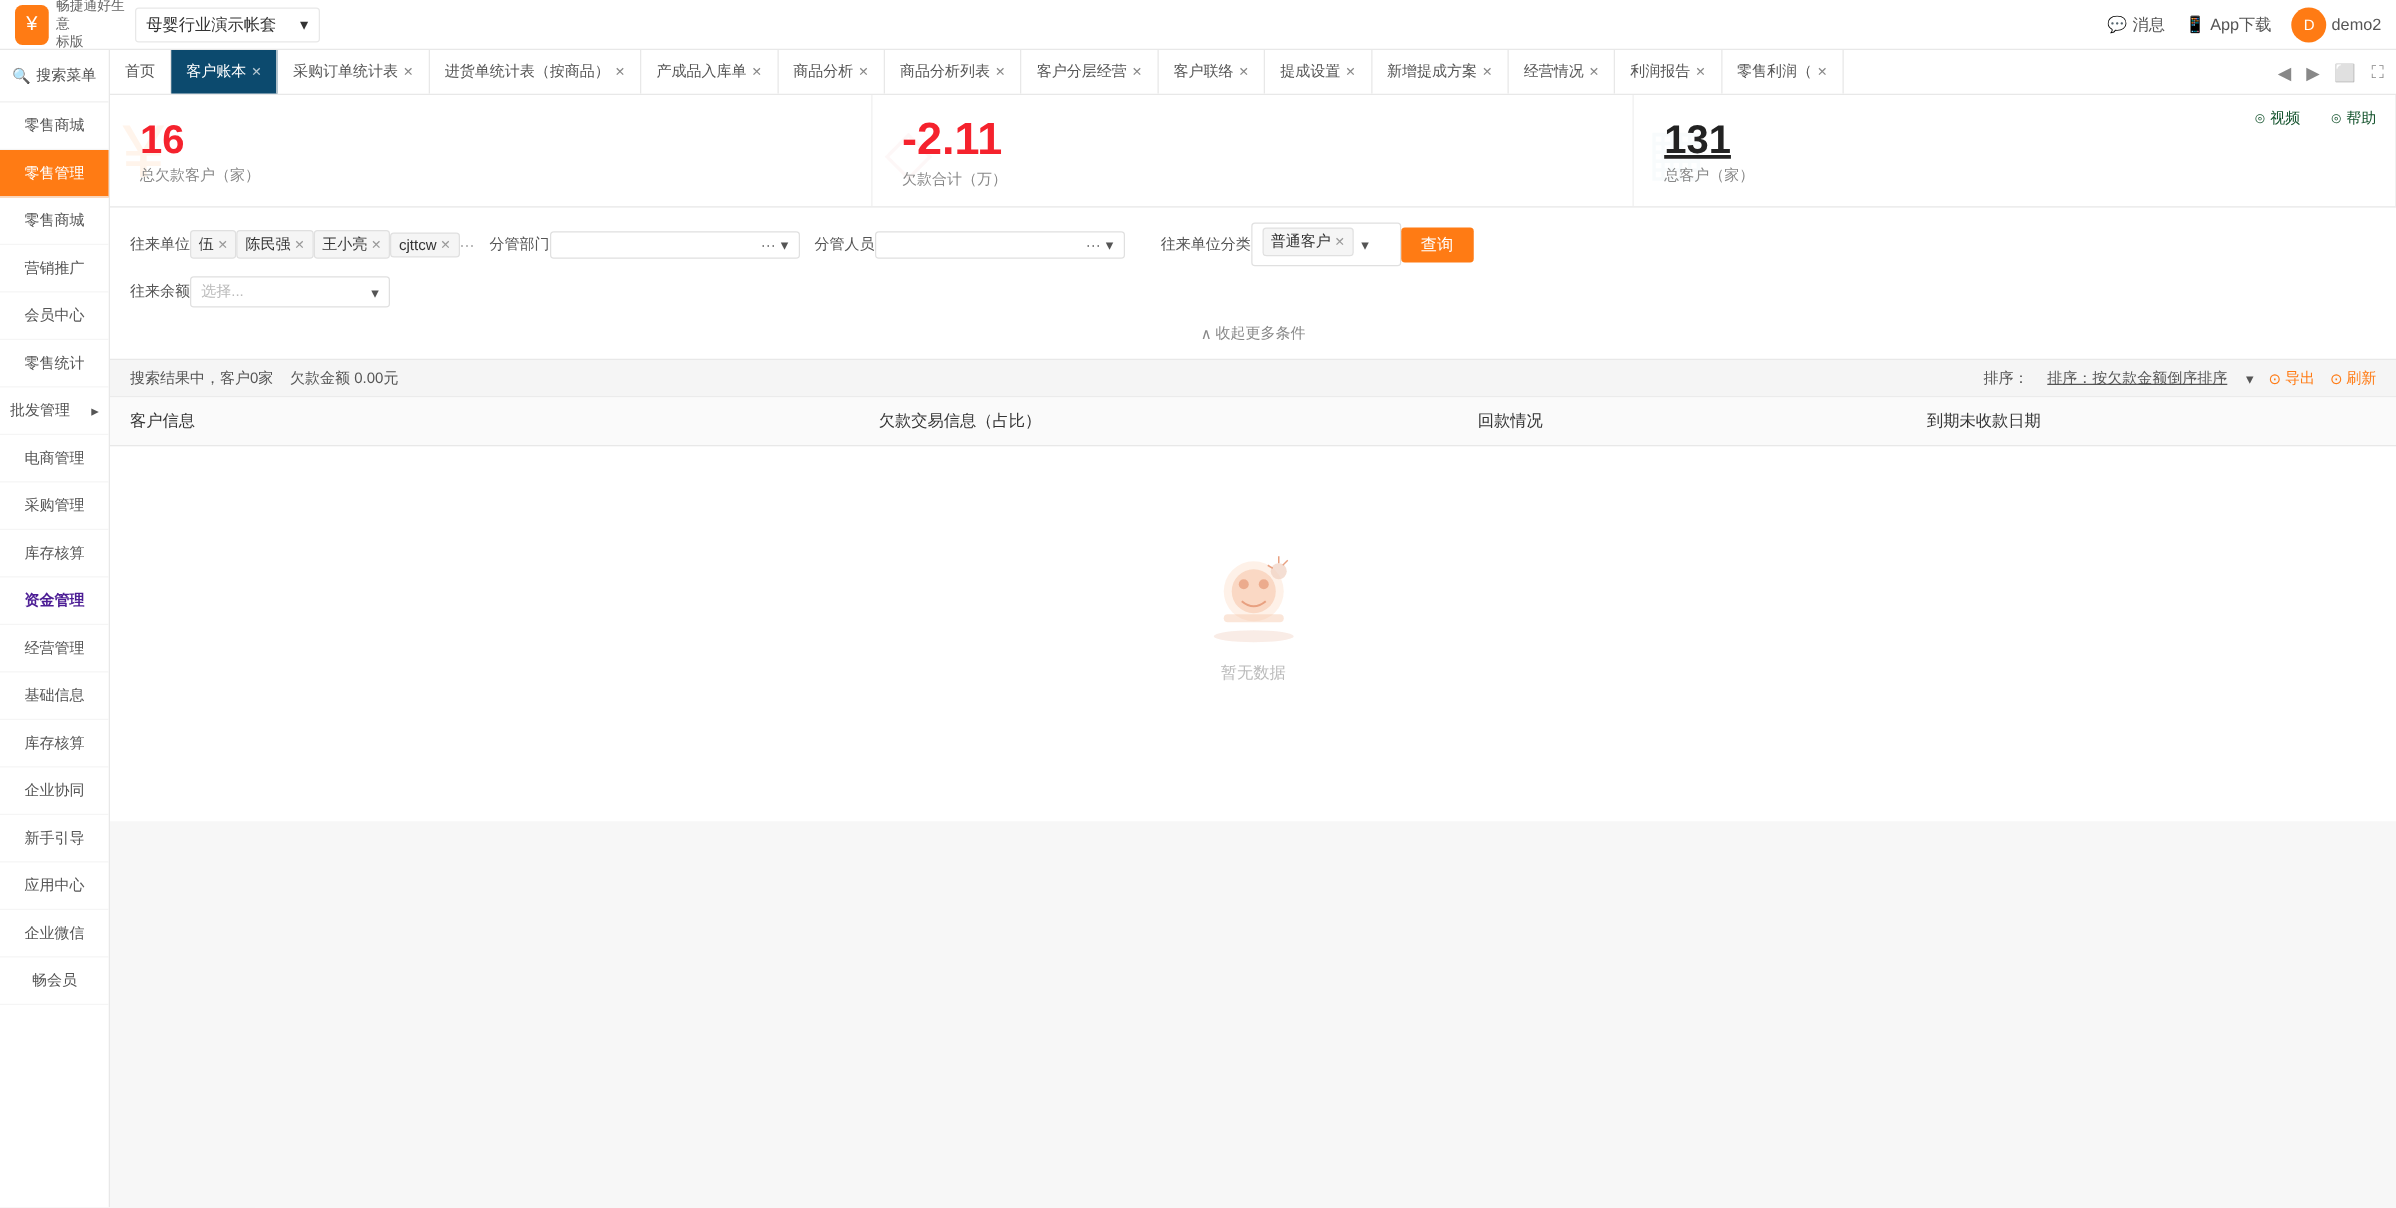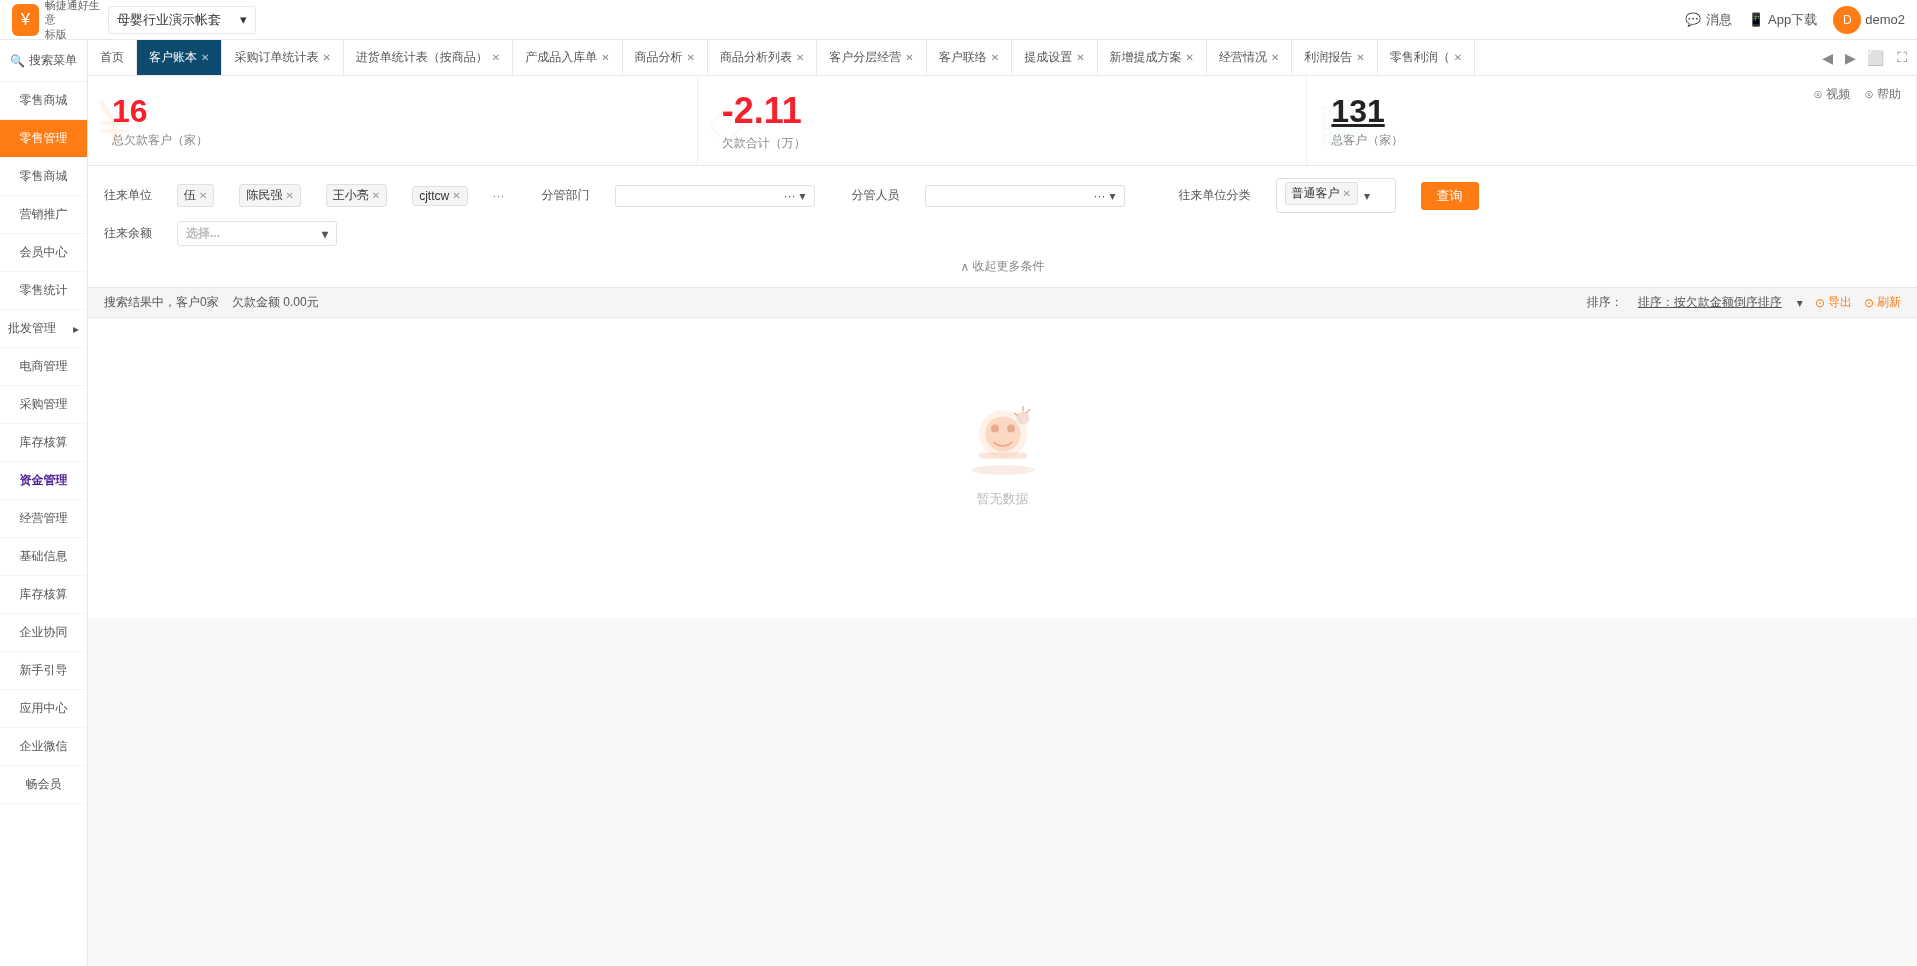--- a/index.html
+++ b/index.html
@@ -46,21 +46,21 @@
     .stats-row { background: #fff; display: flex; align-items: stretch; border-bottom: 1px solid #e8e8e8; height: 90px; }
     .stat-item { flex: 1; display: flex; flex-direction: column; align-items: flex-start; justify-content: center; padding: 12px 24px; border-right: 1px solid #f0f0f0; position: relative; }
     .stat-bg-icon { position: absolute; left: 10px; top: 50%; transform: translateY(-50%); opacity: 0.08; font-size: 60px; }
     .stat-value { font-size: 32px; font-weight: bold; color: #f5222d; line-height: 1.2; }
     .stat-value.negative { color: #f5222d; }
     .stat-value.black { color: #222; text-decoration: underline; }
     .stat-label { font-size: 12px; color: #888; margin-top: 2px; }
 
     
     .filter-area { background: #fff; padding: 12px 16px 8px; border-bottom: 1px solid #e8e8e8; }
-    .filter-row { display: flex; align-items: center; gap: 25px; margin-bottom: 8px; flex-wrap: wrap; }
+    .filter-row { display: flex; align-items: center; gap: 0; margin-bottom: 8px; flex-wrap: wrap; }
     .filter-label { font-size: 12px; color: #555; white-space: nowrap; }
     .filter-tag { display: inline-flex; align-items: center; gap: 3px; background: #f5f5f5; border: 1px solid #e0e0e0; border-radius: 3px; padding: 2px 6px; font-size: 12px; color: #333; }
     .filter-tag .close { color: #999; cursor: pointer; font-size: 10px; }
     .filter-more { color: #888; font-size: 12px; cursor: pointer; }
     .filter-select { display: flex; align-items: center; gap: 4px; border: 1px solid #e0e0e0; border-radius: 3px; padding: 3px 8px; font-size: 12px; color: #555; cursor: pointer; min-width: 120px; background: #fff; }
     .filter-select-wide { min-width: 200px; }
     .query-btn { background: #ff7b14; color: #fff; border: none; border-radius: 3px; padding: 5px 16px; font-size: 13px; cursor: pointer; }
     .collapse-btn { display: flex; align-items: center; gap: 3px; color: #888; font-size: 12px; cursor: pointer; margin: 0 auto; padding: 4px 0; width: fit-content; }
 
     
@@ -257,21 +257,21 @@
         <div class="stat-item">
           <div class="stat-bg-icon" style="color:#f0a0a0;font-size:50px;">◇</div>
           <div class="stat-value negative" style="position:relative;z-index:1;font-size:36px;">-2.11</div>
           <div class="stat-label" style="position:relative;z-index:1;">欠款合计（万）</div>
         </div>
         <div class="stat-item">
           <div class="stat-bg-icon" style="color:#add8e6;font-size:50px;">▦</div>
           <div class="stat-value black" style="position:relative;z-index:1;">131</div>
           <div class="stat-label" style="position:relative;z-index:1;">总客户（家）</div>
         </div>
-        <div style="position:absolute;right:16px;top:10px;display:flex;gap:14px;font-size:12px;color:#737373;">
+        <div style="position:absolute;right:16px;top:10px;display:flex;gap:24px;font-size:12px;color:#14532d;">
           <span style="cursor:pointer;">⊙ <span>视频</span></span>
           <span style="cursor:pointer;">⊙ <span>帮助</span></span>
         </div>
       </div>
 
       <div class="filter-area">
         <div class="filter-row">
           <span class="filter-label">往来单位</span>
           <div class="filter-tag">
             <span>伍</span>
@@ -312,21 +312,21 @@
               <span class="close">✕</span>
             </div>
             <span>▾</span>
           </div>
 
           <button class="query-btn">查询</button>
         </div>
 
         <div class="filter-row">
           <span class="filter-label">往来余额</span>
-          <div class="filter-select" style="min-width:160px;font-weight:bold;">
+          <div class="filter-select" style="min-width:160px;">
             <span style="color:#bbb;flex:1;">选择...</span>
             <span>▾</span>
           </div>
         </div>
 
         <div class="collapse-btn">
           <span>∧</span>
           <span>收起更多条件</span>
         </div>
       </div>
@@ -348,20 +348,26 @@
             <span>导出</span>
           </div>
           <div class="results-action">
             <span>⊙</span>
             <span>刷新</span>
           </div>
         </div>
       </div>
 
       <div class="table-container">
+        <div class="table-header">
+          <div>客户信息</div>
+          <div>欠款交易信息（占比）</div>
+          <div>回款情况</div>
+          <div>到期未收款日期</div>
+        </div>
         <div class="table-body">
           <div class="empty-state">
             <svg class="empty-illustration" viewBox="0 0 120 100" fill="none" xmlns="http://www.w3.org/2000/svg">
               <ellipse cx="60" cy="90" rx="40" ry="6" fill="#f0d0c0" opacity="0.4"></ellipse>
               <circle cx="60" cy="45" r="30" fill="#fde8d8" opacity="0.6"></circle>
               <circle cx="60" cy="45" r="22" fill="#f5c0a0" opacity="0.5"></circle>
               <circle cx="50" cy="38" r="5" fill="#e8a080" opacity="0.8"></circle>
               <circle cx="70" cy="38" r="5" fill="#e8a080" opacity="0.8"></circle>
               <path d="M48 55 Q60 65 72 55" stroke="#e8a080" stroke-width="2" fill="none"></path>
               <rect x="30" y="68" width="60" height="8" rx="4" fill="#f5c0a0" opacity="0.4"></rect>

